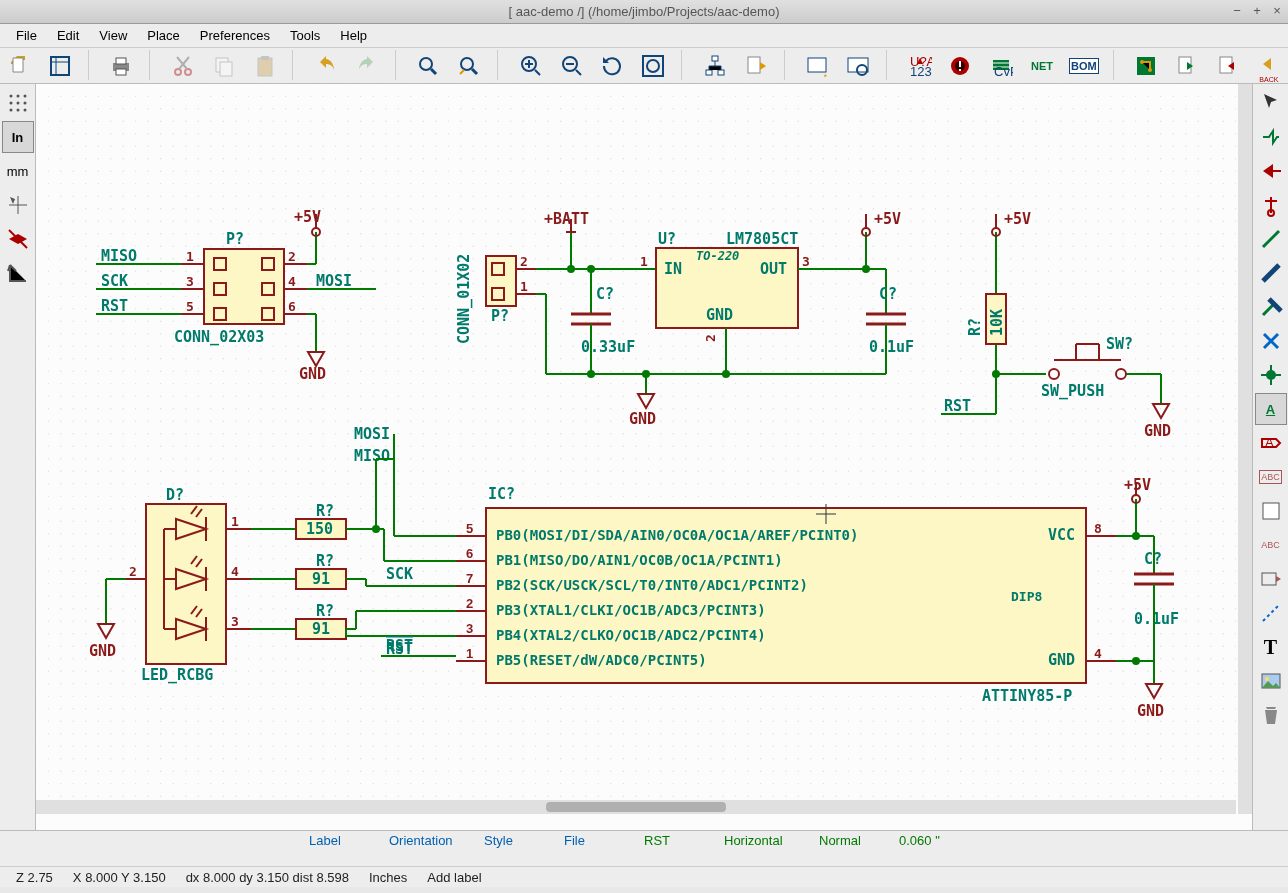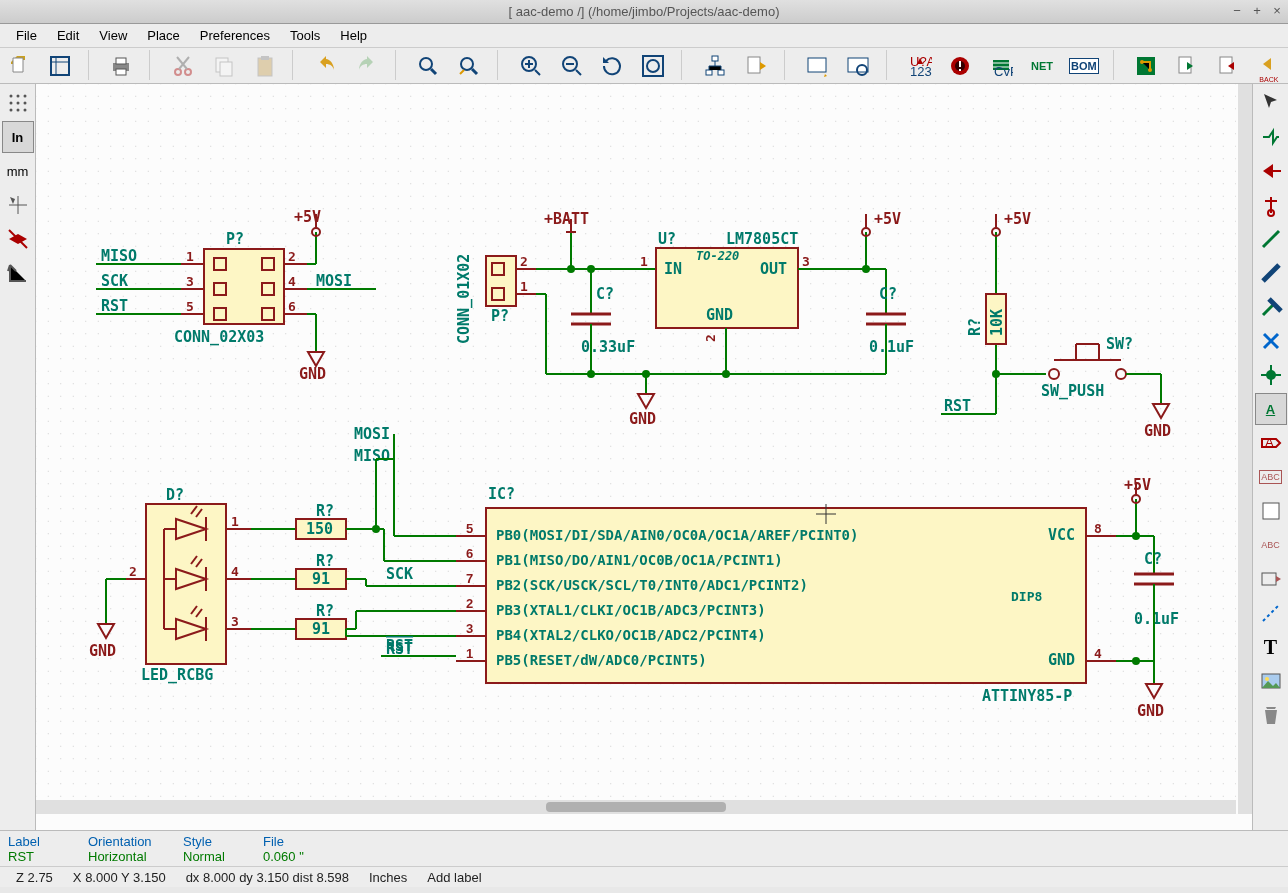--- a/index.html
+++ b/index.html
@@ -18,21 +18,21 @@
 .ltools{width:36px;background:#ededed;border-right:1px solid #bbb;display:flex;flex-direction:column;padding-top:2px}
 .ltools .tbtn{width:32px;height:32px;margin:1px auto}
 .rtools{width:36px;background:#ededed;border-left:1px solid #bbb;display:flex;flex-direction:column;padding-top:2px}
 .rtools .tbtn{width:32px;height:32px;margin:1px auto}
 .canvaswrap{flex:1;position:relative;background:#fcfcfc;overflow:hidden}
 .canvas{width:1200px;height:730px;position:relative}
 .grid{position:absolute;inset:0;background-image:radial-gradient(circle,#999 0.5px,transparent 0.5px);background-size:12.5px 12.5px;background-position:6px 6px;opacity:0.5}
 .scrollv{position:absolute;right:0;top:0;width:14px;height:730px;background:#e0e0e0}
 .scrollh{position:absolute;bottom:0;left:0;height:14px;width:1200px;background:#e0e0e0;display:flex;align-items:center;justify-content:center}
 .scrollh .thumb{width:180px;height:10px;background:#b0b0b0;border-radius:4px}
-.status1{height:36px;background:#ededed;border-top:1px solid #bbb;padding:2px 8px;font-size:12px;display:flex;flex-direction:column;justify-content:center}
+.status1{height:36px;background:#ededed;border-top:1px solid #bbb;padding:2px 8px;font-size:12px;display:flex;flex-direction:row;justify-content:center}
 .status1 .row{display:flex;gap:0}
 .status1 .col{min-width:80px;color:#007a00}
 .status1 .hdr{color:#0060b0}
 .status2{height:21px;background:#ededed;border-top:1px solid #ccc;display:flex;align-items:center;padding:0 6px;font-size:12px;color:#222}
 .status2 .seg{padding:0 10px}
 .wire-g{stroke:#007a00;stroke-width:2;fill:none}
 .wire-r{stroke:#8b1a1a;stroke-width:2;fill:none}
 .junc{fill:#007a00}
 .pwrtext{fill:#8b1a1a;font-family:monospace;font-size:15px;font-weight:bold}
 .lbltext{fill:#007a6a;font-family:monospace;font-size:15px;font-weight:bold}

